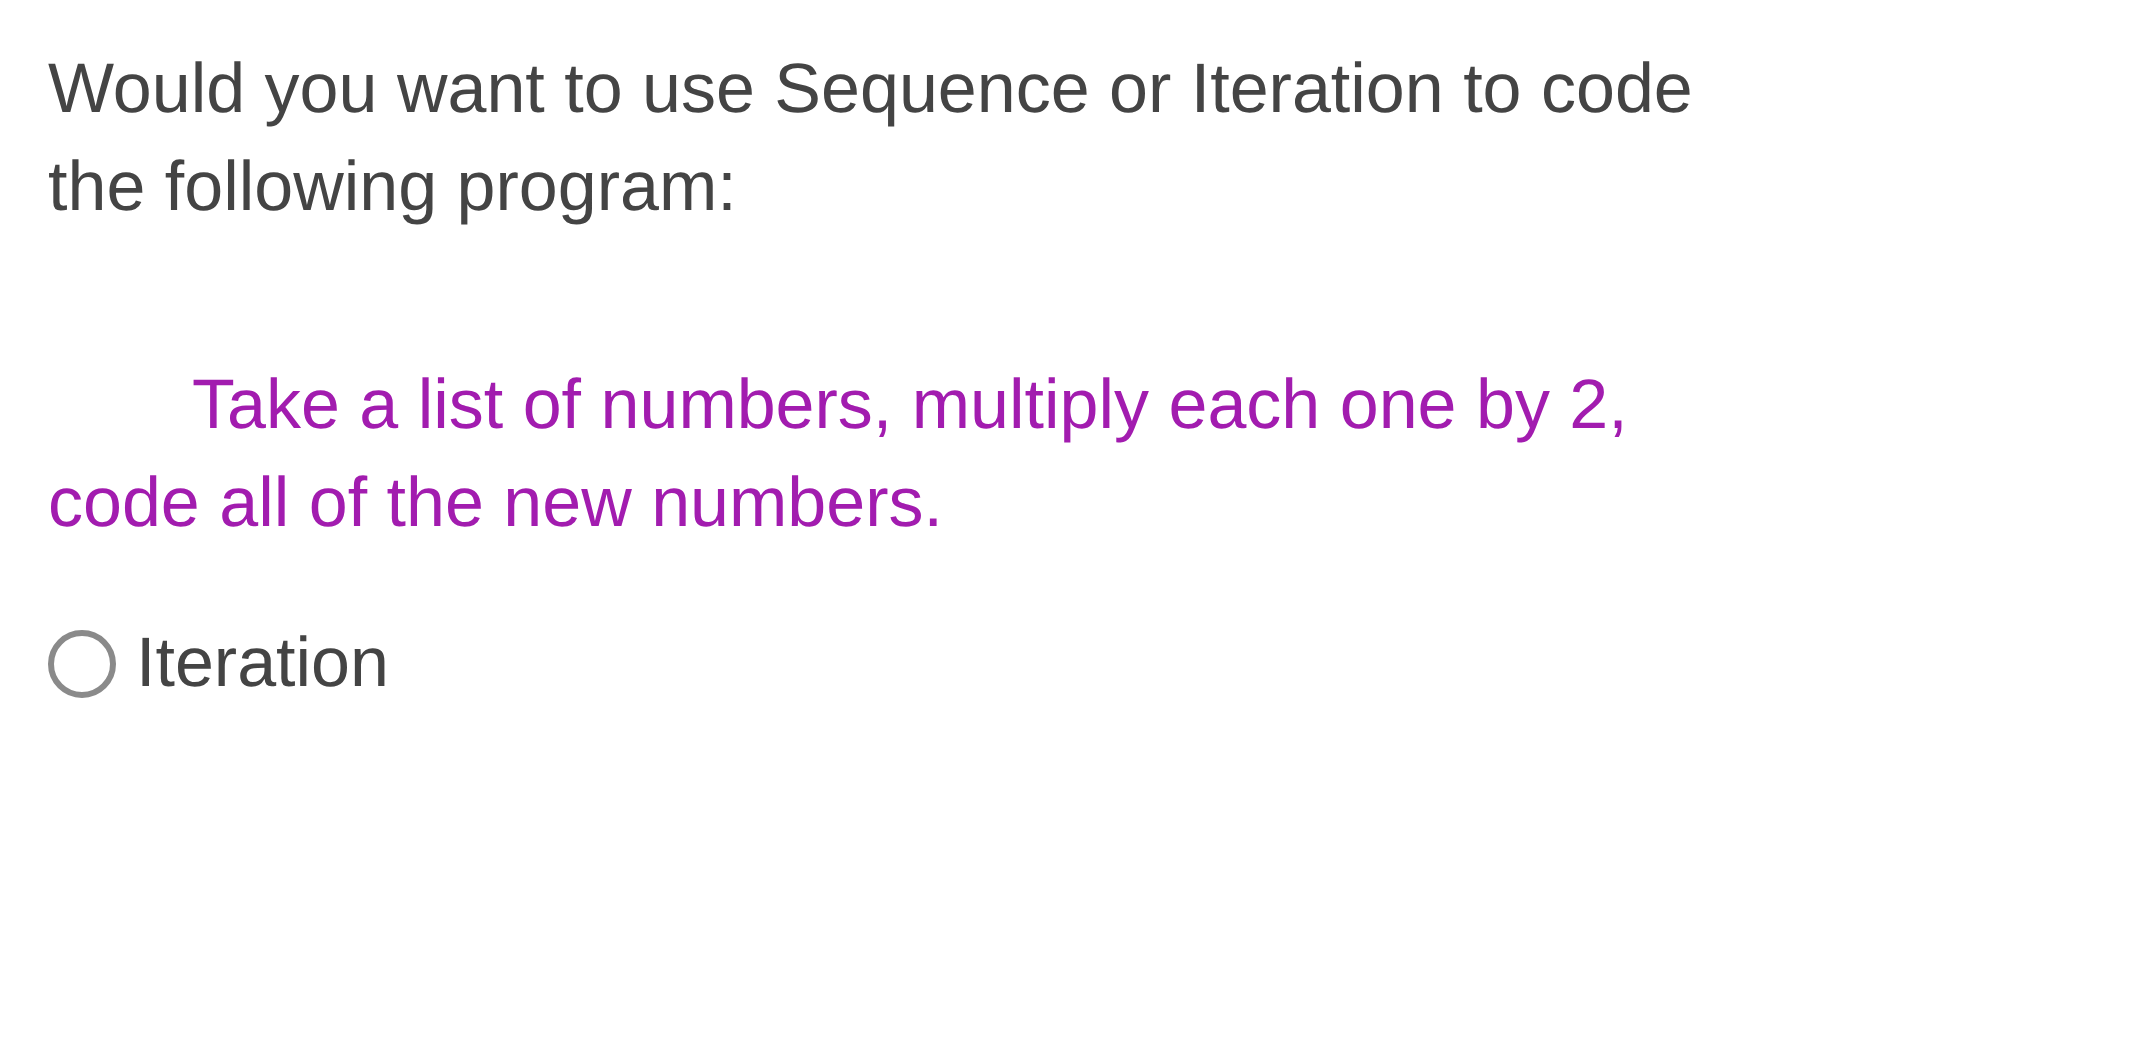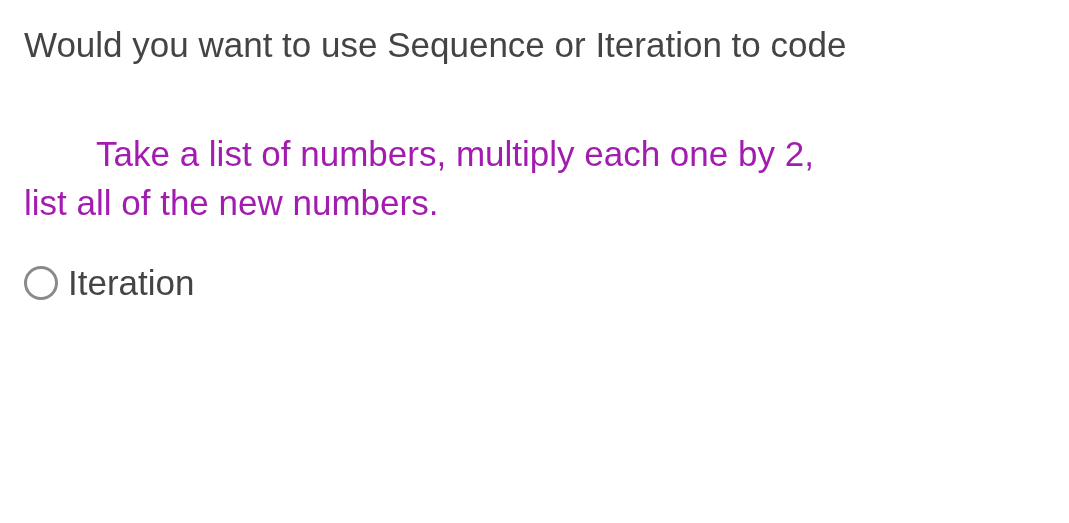--- a/index.html
+++ b/index.html
@@ -54,25 +54,26 @@
     .option-label {
       font-size: 35px;
       color: #444444;
     }
   </style>
 </head>
 <body>
 
 <div class="question-text">
   <span>Would you want to use Sequence or Iteration to code</span><br>
+  <span>the following program:</span>
 </div>
 
 <div class="question-body">
   <span class="indent"></span><span>Take a list of numbers, multiply each one by 2,</span><br>
-  <span>list all of the new numbers.</span>
+  <span>code all of the new numbers.</span>
 </div>
 
 <div class="options">
   <div class="option">
     <div class="radio"></div>
     <span class="option-label">Iteration</span>
   </div>
 </div>
 
 </body></html>

